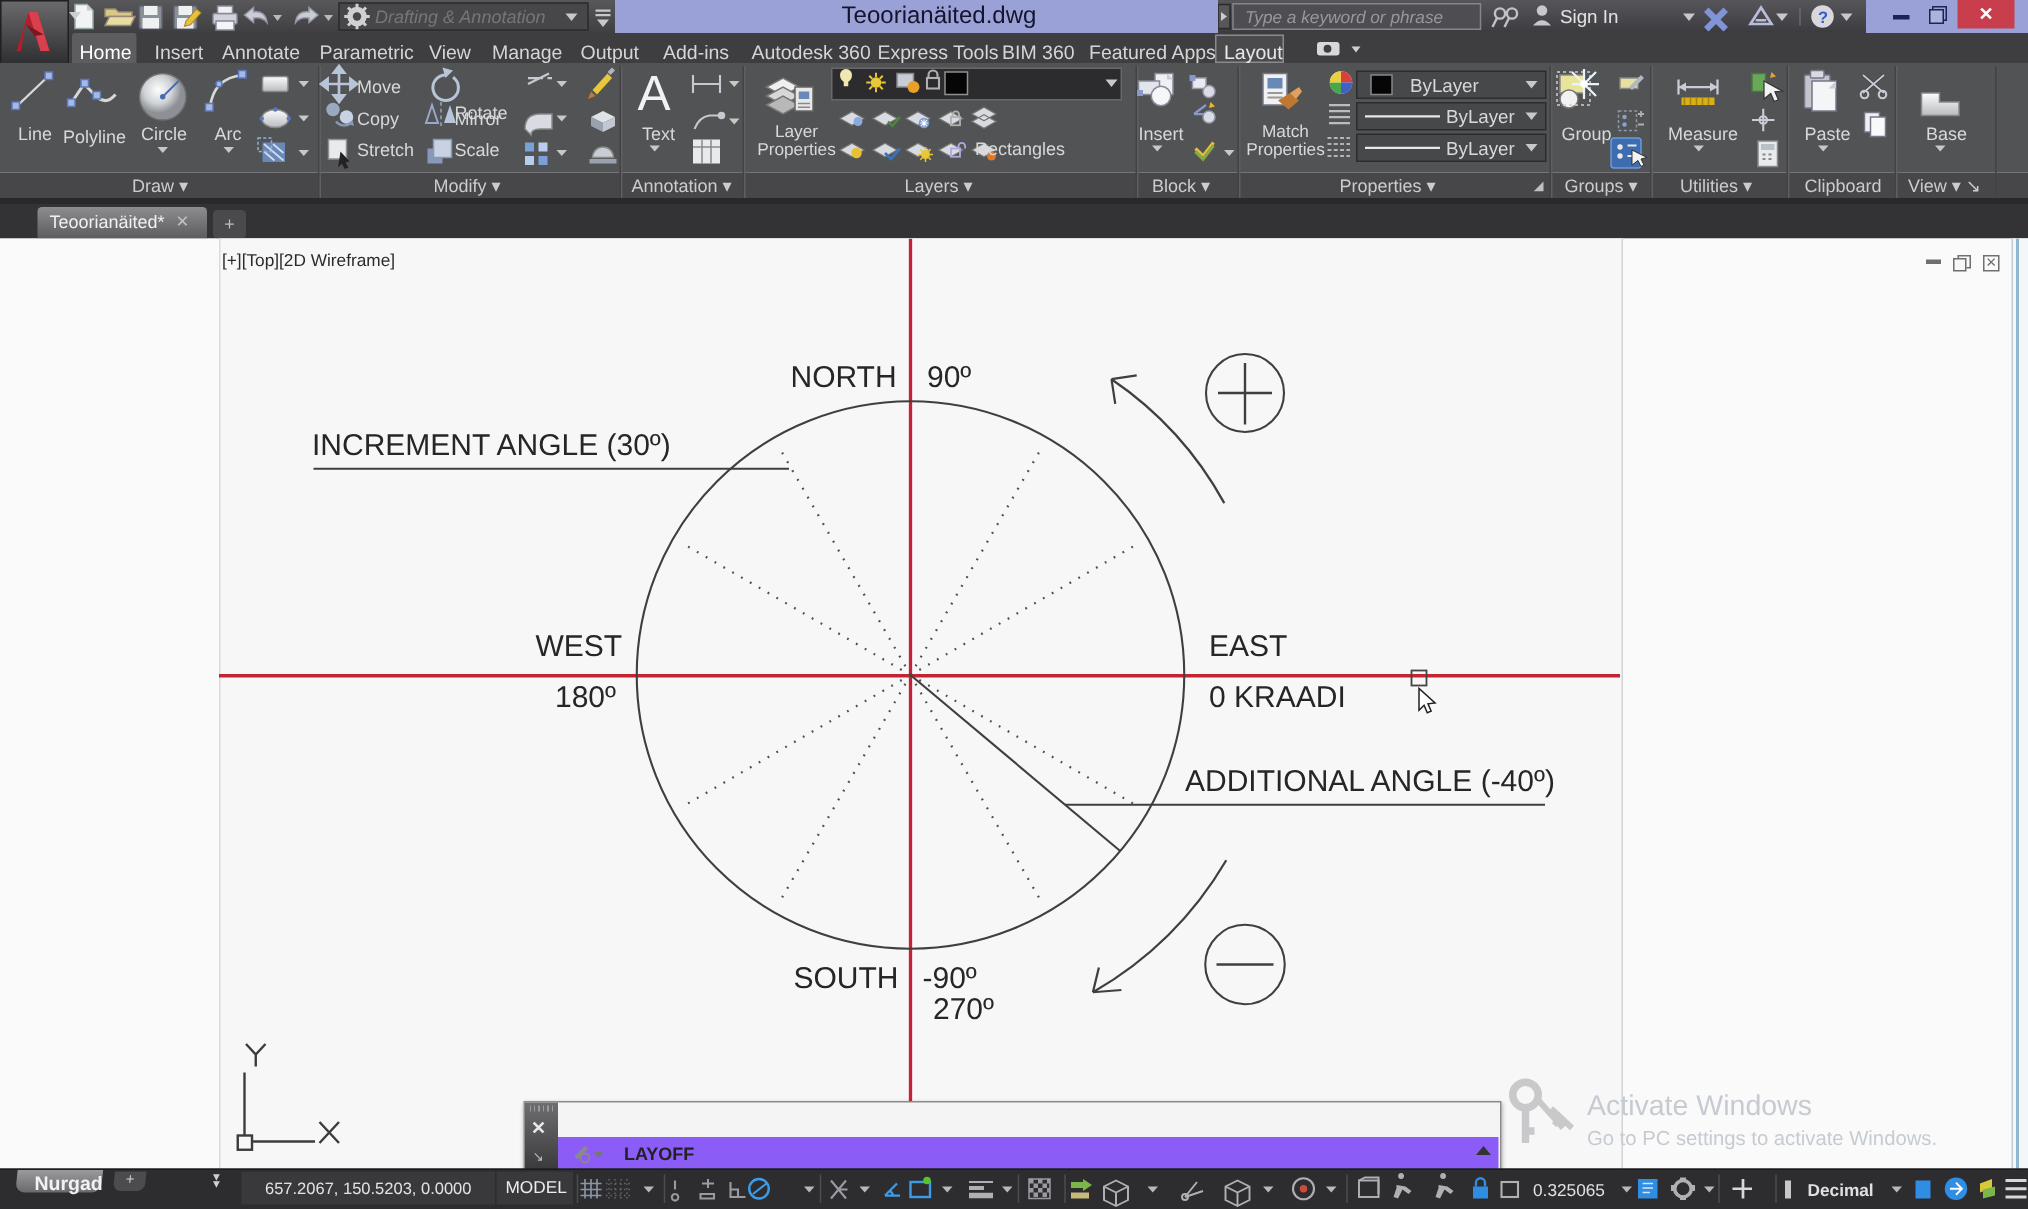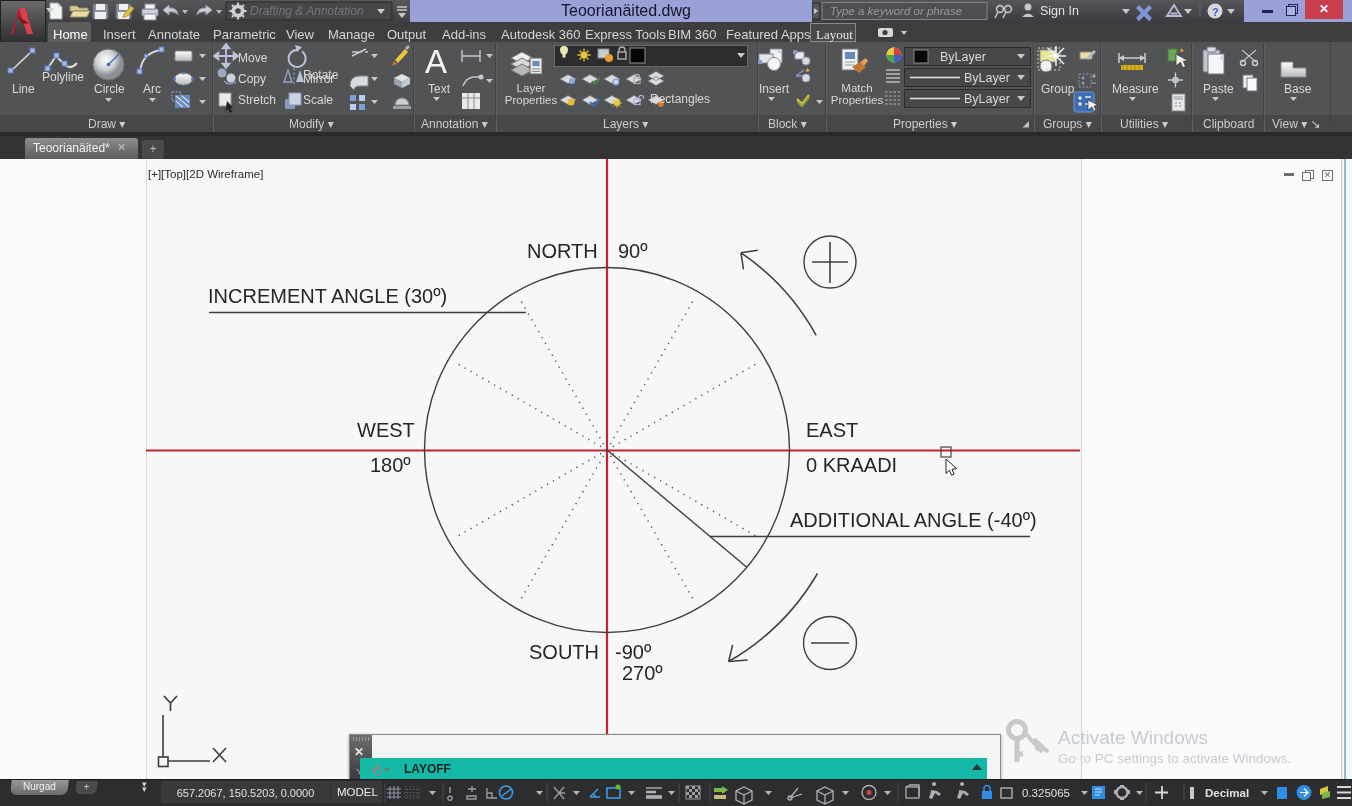--- a/index.html
+++ b/index.html
@@ -109,21 +109,21 @@
 <div class="tabtx" style="left:213px;">Parametric</div>
 <div class="tabtx" style="left:286px;">View</div>
 <div class="tabtx" style="left:328px;">Manage</div>
 <div class="tabtx" style="left:387px;">Output</div>
 <div class="tabtx" style="left:442px;">Add-ins</div>
 <div class="tabtx" style="left:501px;">Autodesk 360</div>
 <div class="tabtx" style="left:585px;">Express Tools</div>
 <div class="tabtx" style="left:668px;">BIM 360</div>
 <div class="tabtx" style="left:726px;">Featured Apps</div>
 <div class="abs" style="left:810px;top:23px;width:44px;height:17px;background:#4a4a4c;border:1px solid #8a8a8c;"></div>
-<div class="tabtx" style="left:816px;color:#e8e8e8;font-family:Liberation Serif, serif;">Layout</div>
+<div class="tabtx" style="left:816px;color:#e8e8e8;">Layout</div>
 <svg class="abs" style="left:878px;top:27px;" width="20" height="11" viewBox="0 0 20 11">
   <rect x="0" y="1" width="15" height="9" rx="2" fill="#d8d8d8"></rect>
     <circle cx="7" cy="5.5" r="2.6" fill="#3e3e40"></circle>
 </svg>
 <div class="abs" style="left:901px;top:31px;width:0;height:0;border-left:3.5px solid transparent;border-right:3.5px solid transparent;border-top:4px solid #cfcfcf;"></div>
 
 <div class="abs" style="left:0;top:42px;width:1352px;height:73px;background:#525355;"></div>
 <div class="abs" style="left:0;top:115px;width:1352px;height:17px;background:#47474a;"></div>
 <div class="abs" style="left:0;top:132px;width:1352px;height:4px;background:#29292b;"></div>
 <svg id="ribbon-icons" class="abs" style="left:0;top:42px;" width="1352" height="94" viewBox="0 0 1352 94">
@@ -439,21 +439,21 @@
       <circle cx="1255" cy="21" r="2.5" fill="none" stroke="#c8ccd4" stroke-width="1.4"></circle>
  <rect x="1243" y="33" width="10" height="13" fill="#eef0f2" stroke="#778"></rect>
  <rect x="1247" y="36" width="10" height="13" fill="#f8f9fa" stroke="#778"></rect>
 </g>
 
 <path d="M1281 20 v15 h25 v-9 h-13 v-6 z" fill="url(#sheet)" stroke="#888"></path>
 <path d="M1290 55 l7 0 -3.5 4 z" fill="#c8c8c8"></path>
 </svg>
 
 <div class="ric" style="left:12px;top:82px;">Line</div>
-<div class="ric" style="left:42px;top:70px;">Polyline</div>
+<div class="ric" style="left:42px;top:84px;">Polyline</div>
 <div class="ric" style="left:94px;top:82px;">Circle</div>
 <div class="ric" style="left:143px;top:82px;">Arc</div>
 <div class="ric" style="left:238px;top:51px;">Move</div>
 <div class="ric" style="left:303px;top:68px;">Rotate</div>
 <div class="ric" style="left:238px;top:72px;">Copy</div>
 <div class="ric" style="left:303px;top:72px;text-align:center;">Mirror</div>
 <div class="ric" style="left:238px;top:93px;">Stretch</div>
 <div class="ric" style="left:303px;top:93px;">Scale</div>
 <div class="ric" style="left:428px;top:82px;">Text</div>
 <div class="ric" style="left:503px;top:82px;width:56px;text-align:center;line-height:12px;font-size:11.5px;">Layer<br>Properties</div>
@@ -559,21 +559,21 @@
     </g>
   </svg>
 </div>
 
 <div class="abs" style="left:349px;top:734px;width:650px;height:47px;background:#f4f4f4;border:1px solid #8a8a8a;box-shadow:0 1px 3px rgba(0,0,0,.35);">
   <div class="abs" style="left:0;top:0;width:22px;height:45px;background:linear-gradient(#6e6e70,#3a3a3c);">
     <div class="abs" style="left:3px;top:2px;width:16px;height:4px;background:repeating-linear-gradient(90deg,#9a9a9a 0,#9a9a9a 1px,transparent 1px,transparent 3px);"></div>
     <div class="abs" style="left:4px;top:10px;color:#e8e8e8;font-size:12px;font-weight:bold;">✕</div>
     <div class="abs" style="left:5px;top:31px;color:#bbb;font-size:9px;">↘</div>
   </div>
-  <div class="abs" style="left:10px;top:23px;width:627px;height:28px;background:#14b8a6;">
+  <div class="abs" style="left:22px;top:23px;width:627px;height:28px;background:#8b5cf6;">
     <svg class="abs" style="left:10px;top:4px;" width="22" height="14" viewBox="0 0 22 14">
       <path d="M1 9 L8 2 L10 4 L3 11 Z" fill="#8a8a8a"></path>
         <circle cx="8" cy="10" r="3" fill="none" stroke="#8a8a8a" stroke-width="1.2"></circle>
       <path d="M14 6 l6 0 -3 4 z" fill="#777"></path>
     </svg>
     <div class="abs" style="left:44px;top:4px;font-size:12px;font-weight:bold;color:#222;">LAYOFF</div>
     <div class="abs" style="left:612px;top:6px;width:0;height:0;border-left:5px solid transparent;border-right:5px solid transparent;border-bottom:6px solid #333;"></div>
   </div>
 </div>
 
@@ -584,21 +584,21 @@
     <path d="M22 16 l16 18 m0 -8 l-6 6 m-2 -11 l14 13" stroke-width="4"></path>
   </g>
 </svg>
 <div class="abs" style="left:1058px;top:727px;font-size:19px;color:#c6cbd2;">Activate Windows</div>
 <div class="abs" style="left:1058px;top:751px;font-size:13.5px;color:#c6cbd2;">Go to PC settings to activate Windows.</div>
 
 <div class="abs" style="left:0;top:779px;width:1352px;height:27px;background:#2d2d30;border-top:1px solid #1b1b1d;"></div>
 <div id="statusbar">
 
   <div class="abs" style="left:11px;top:780px;width:57px;height:15px;background:linear-gradient(#9a9a9c,#6a6a6c);border-radius:0 0 6px 6px;transform:skewX(-6deg);"></div>
-  <div class="abs" style="left:23px;top:781px;font-size:10px;font-weight:normal;color:#f2f2f2;">Nurgad</div>
+  <div class="abs" style="left:23px;top:781px;font-size:13px;font-weight:bold;color:#f2f2f2;">Nurgad</div>
   <div class="abs" style="left:76px;top:781px;width:21px;height:13px;background:#4c4c4e;border-radius:0 0 5px 5px;transform:skewX(-6deg);color:#cfcfcf;font-size:10px;text-align:center;line-height:12px;">+</div>
   <div class="abs" style="left:142px;top:782px;font-size:9px;color:#d0d0d0;line-height:5px;">▾<br>▾</div>
 
   <div class="abs" style="left:161px;top:781px;width:169px;height:22px;background:#39393c;"></div>
   <div class="abs" style="left:161px;top:787px;width:169px;text-align:center;font-size:11px;color:#e2e2e2;">657.2067, 150.5203, 0.0000</div>
   <div class="abs" style="left:331px;top:781px;width:51px;height:22px;background:#39393c;"></div>
   <div class="abs" style="left:337px;top:786px;font-size:11.5px;color:#ededed;">MODEL</div>
   <svg class="abs" style="left:0;top:779px;" width="1352" height="27" viewBox="0 0 1352 27">
     <g stroke="#4c4c4e" stroke-width="1">
       <line x1="385" y1="4" x2="385" y2="23"></line>

